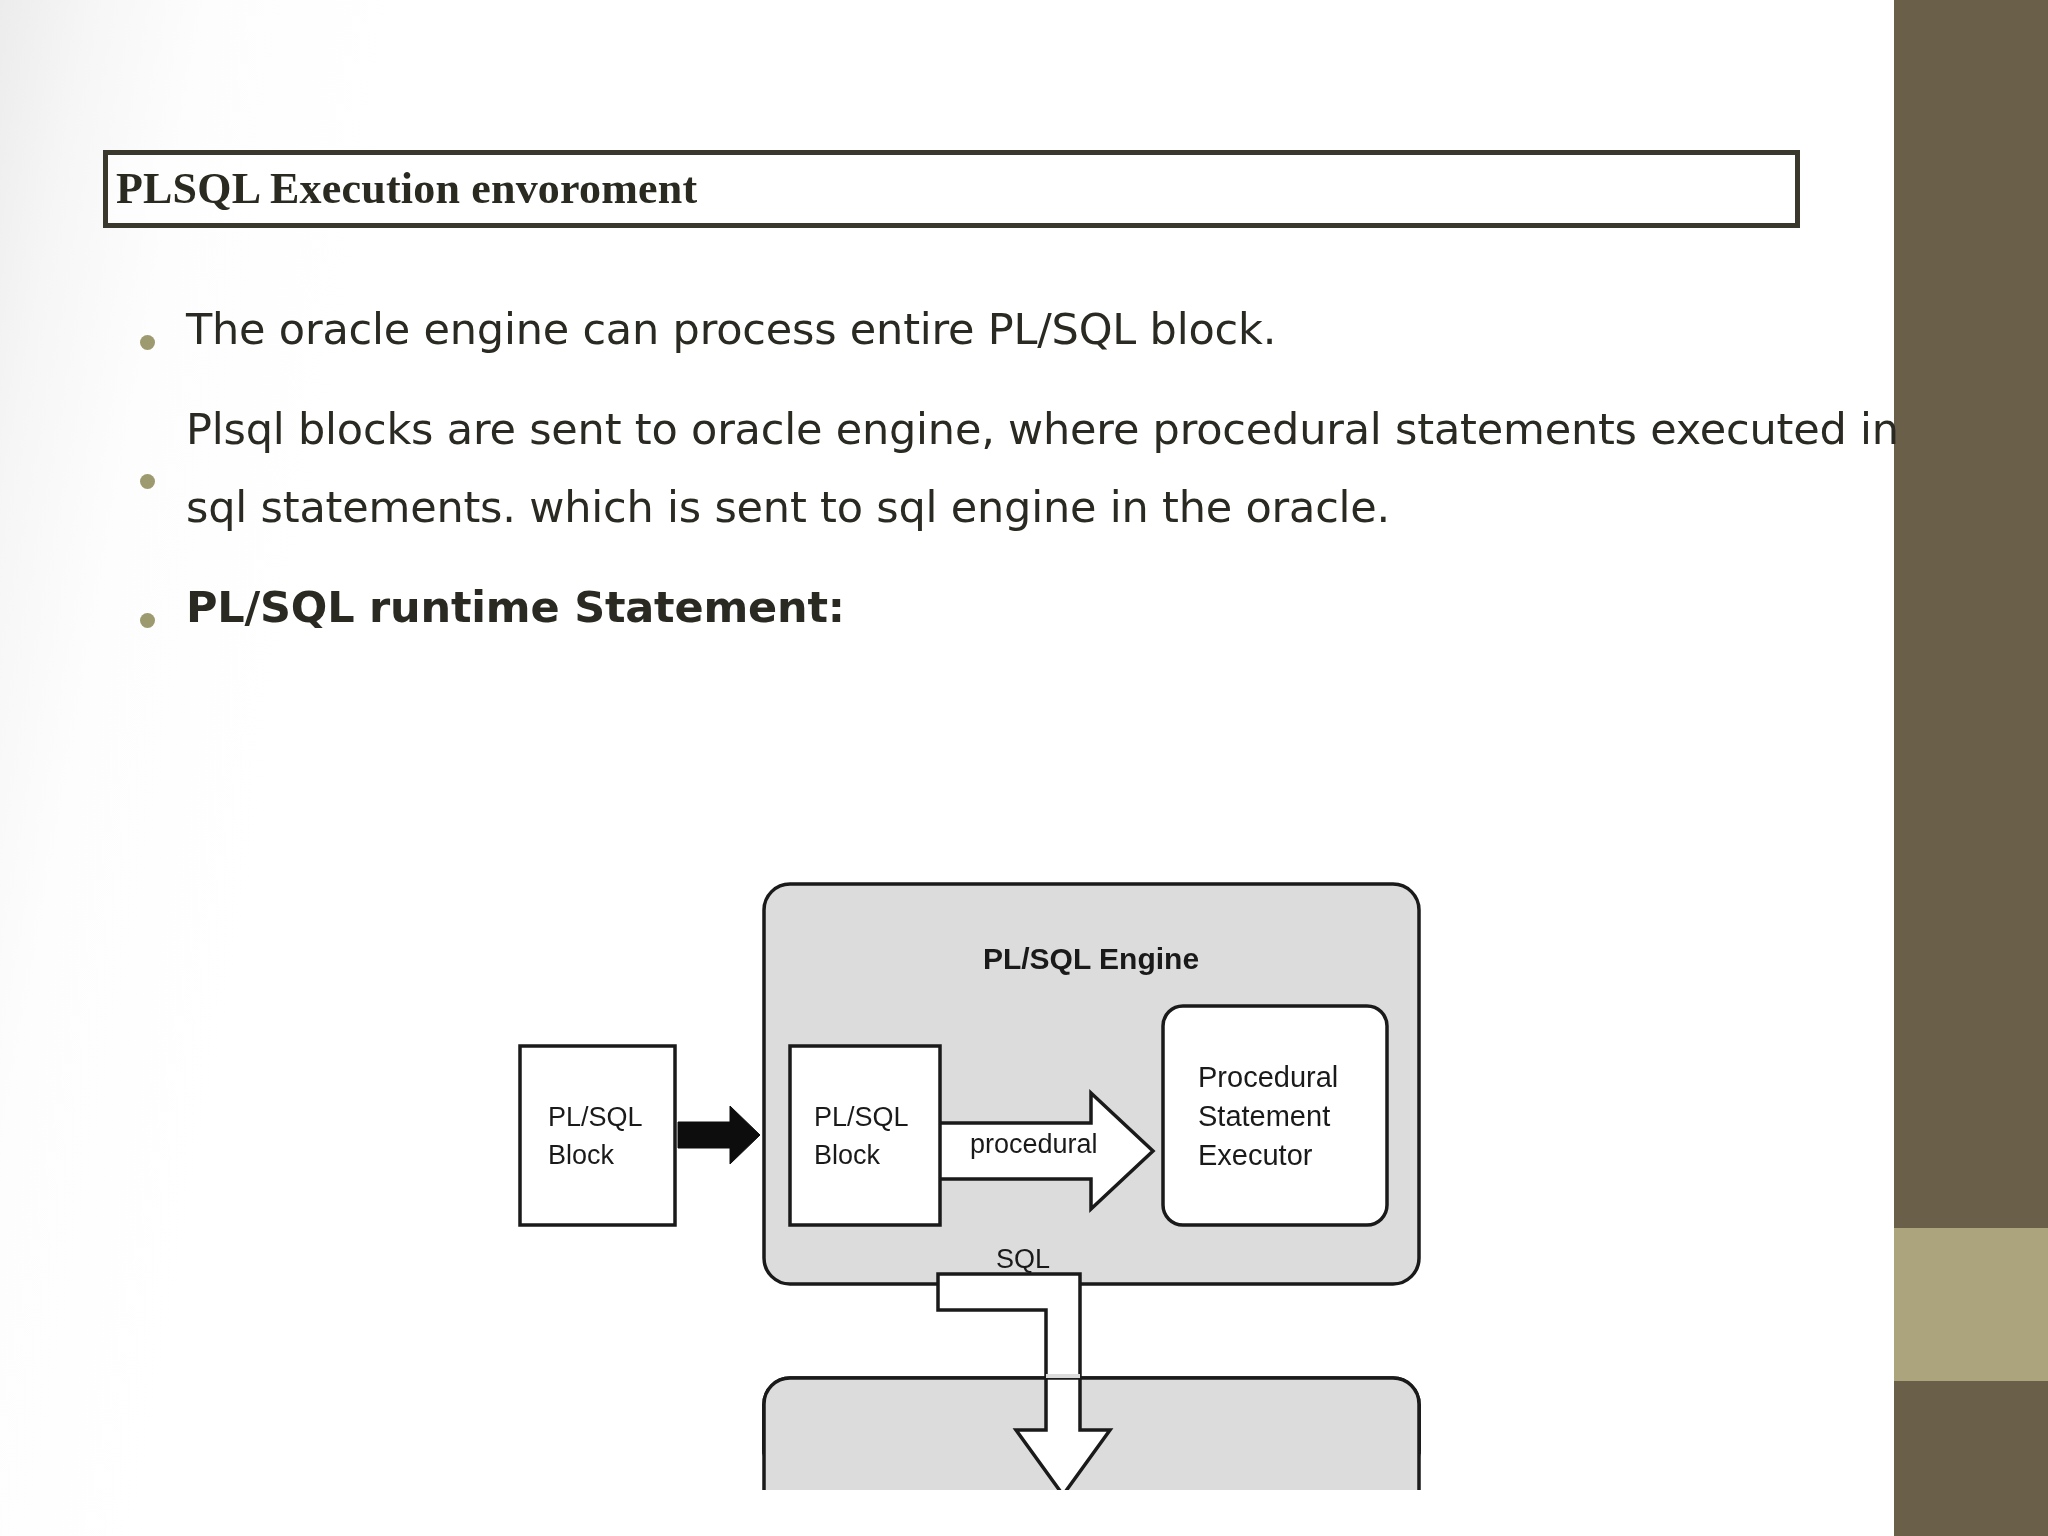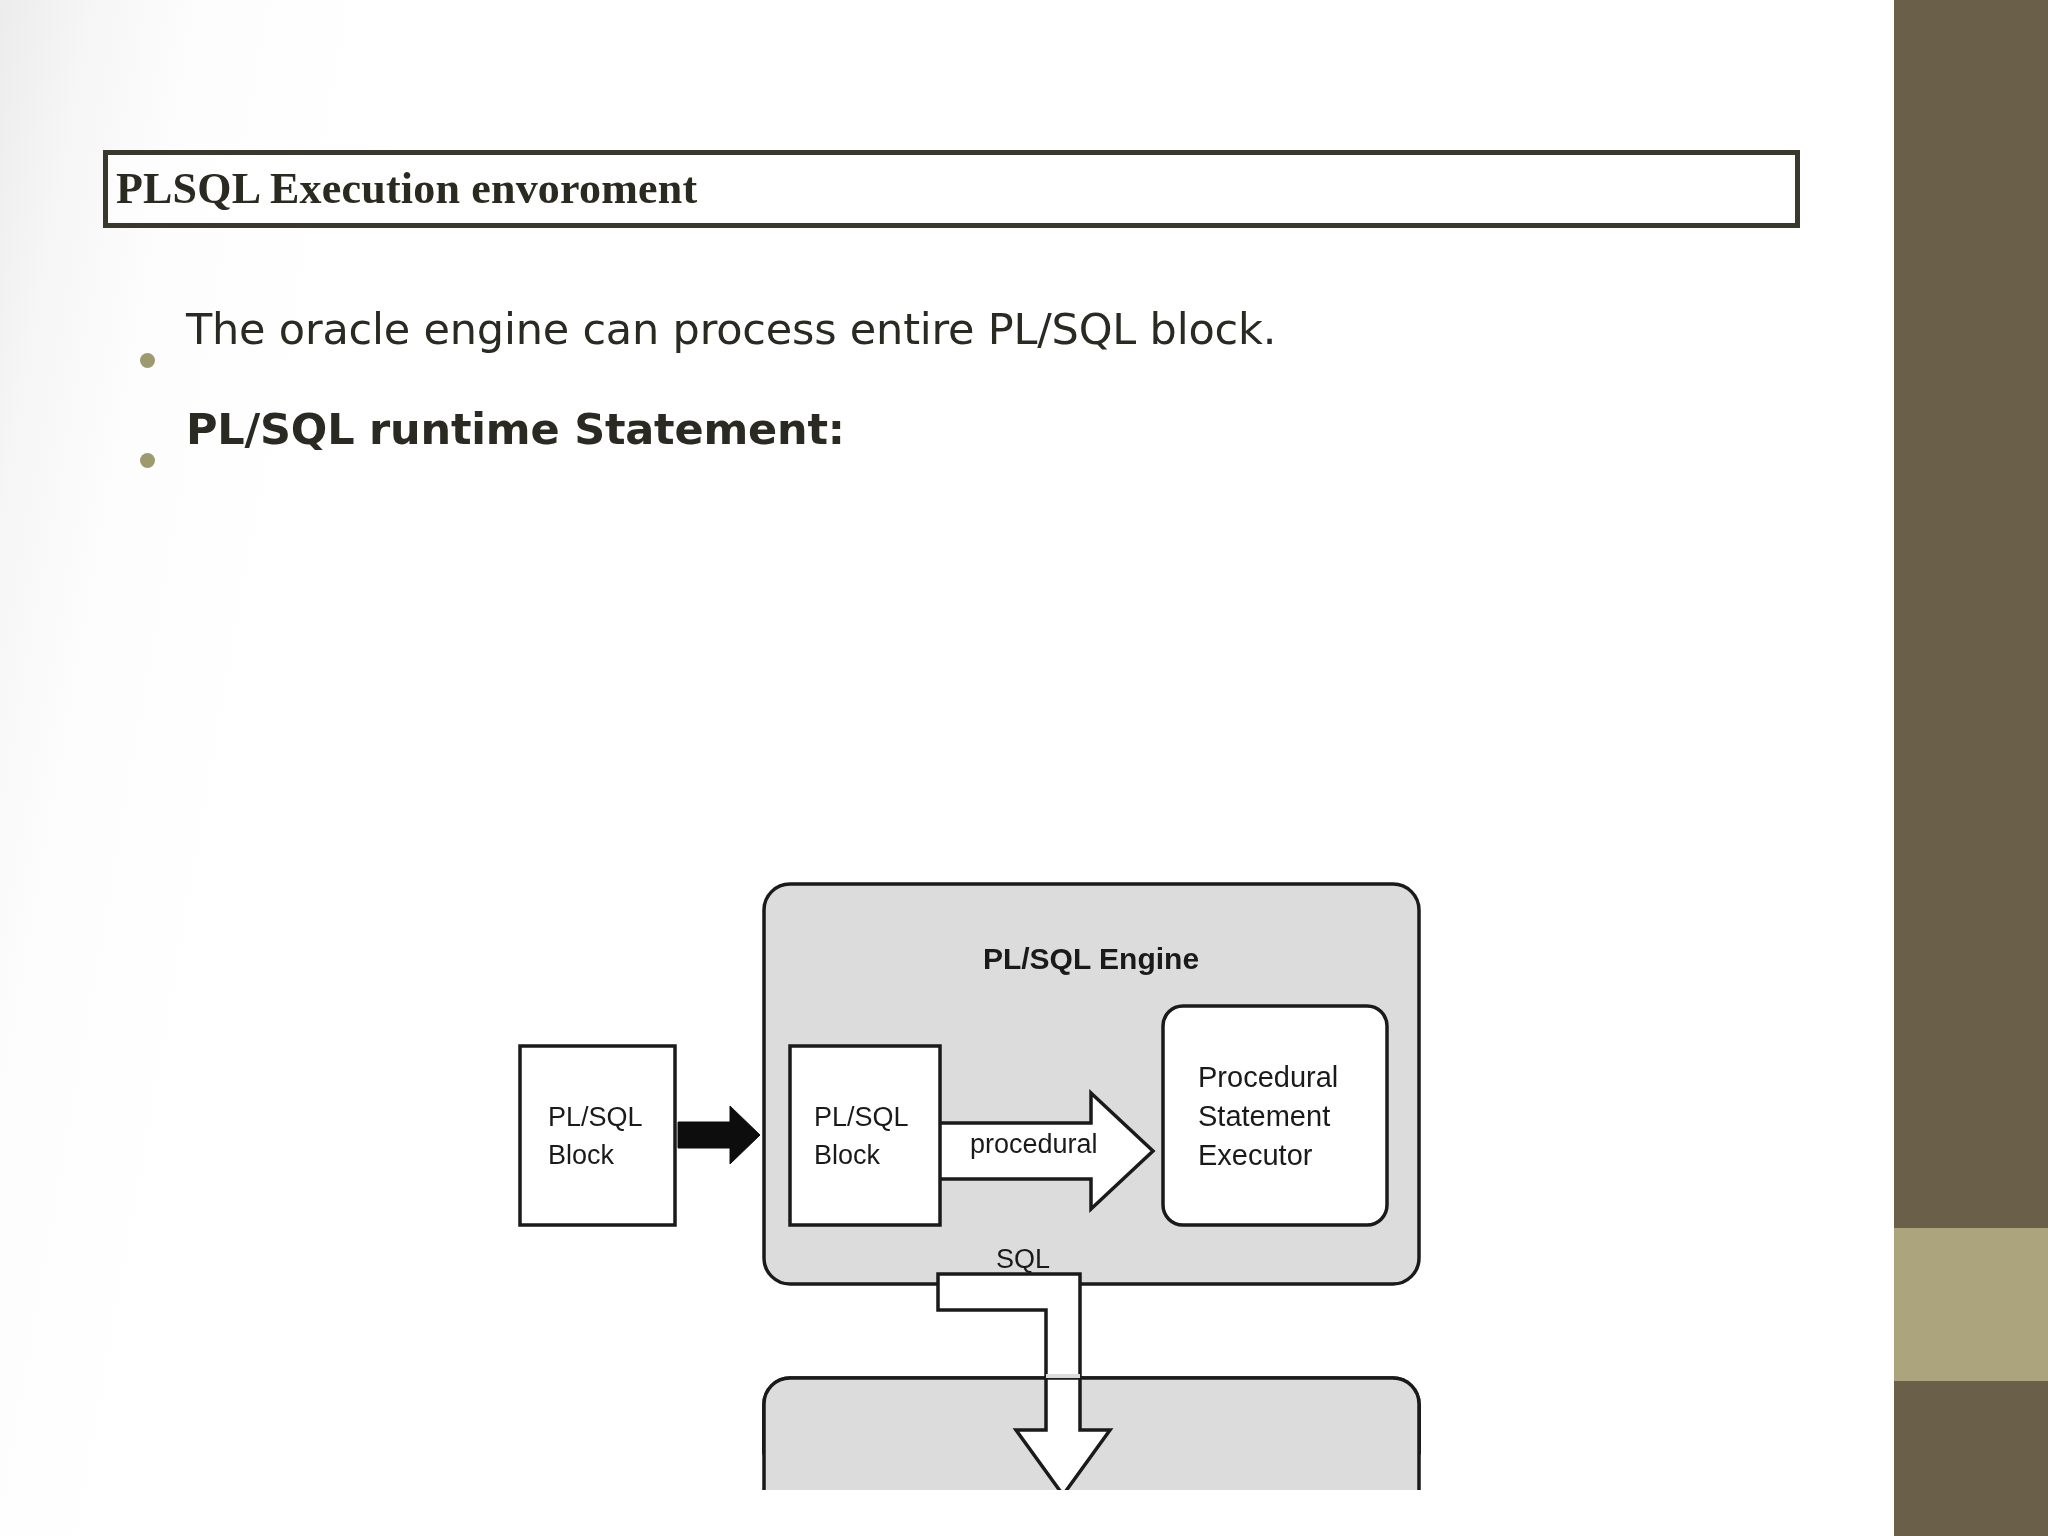--- a/index.html
+++ b/index.html
@@ -48,21 +48,21 @@
     white-space: nowrap;
   }
   
   .bullets {
     position: absolute;
     left: 140px; top: 290px;
     width: 1790px;
   }
   .bullet-row {
     display: flex;
-    align-items: flex-end;
+    align-items: center;
     margin-bottom: 22px;
   }
   .bullet-dot {
     flex: 0 0 auto;
     width: 15px; height: 15px;
     border-radius: 50%;
     background: #9d9a70;
     margin-top: 27px;
     margin-right: 31px;
   }
@@ -101,20 +101,24 @@
     <span class="title-text">PLSQL Execution envoroment</span>
   </div>
 
   <div class="bullets">
 
     <div class="bullet-row">
       <span class="bullet-dot"></span>
       <span class="bullet-text">The oracle engine can process entire PL/SQL block.</span>
     </div>
 
+    <div class="bullet-row">
+      <span class="bullet-dot"></span>
+      <span class="bullet-text">Plsql blocks are sent to oracle engine, where procedural statements executed in sql statements. which is sent to sql engine in the oracle.</span>
+    </div>
 
 
     <div class="bullet-row">
       <span class="bullet-dot"></span>
       <span class="bullet-text bold">PL/SQL runtime Statement:</span>
     </div>
 
   </div>
 
   <div class="diagram">

